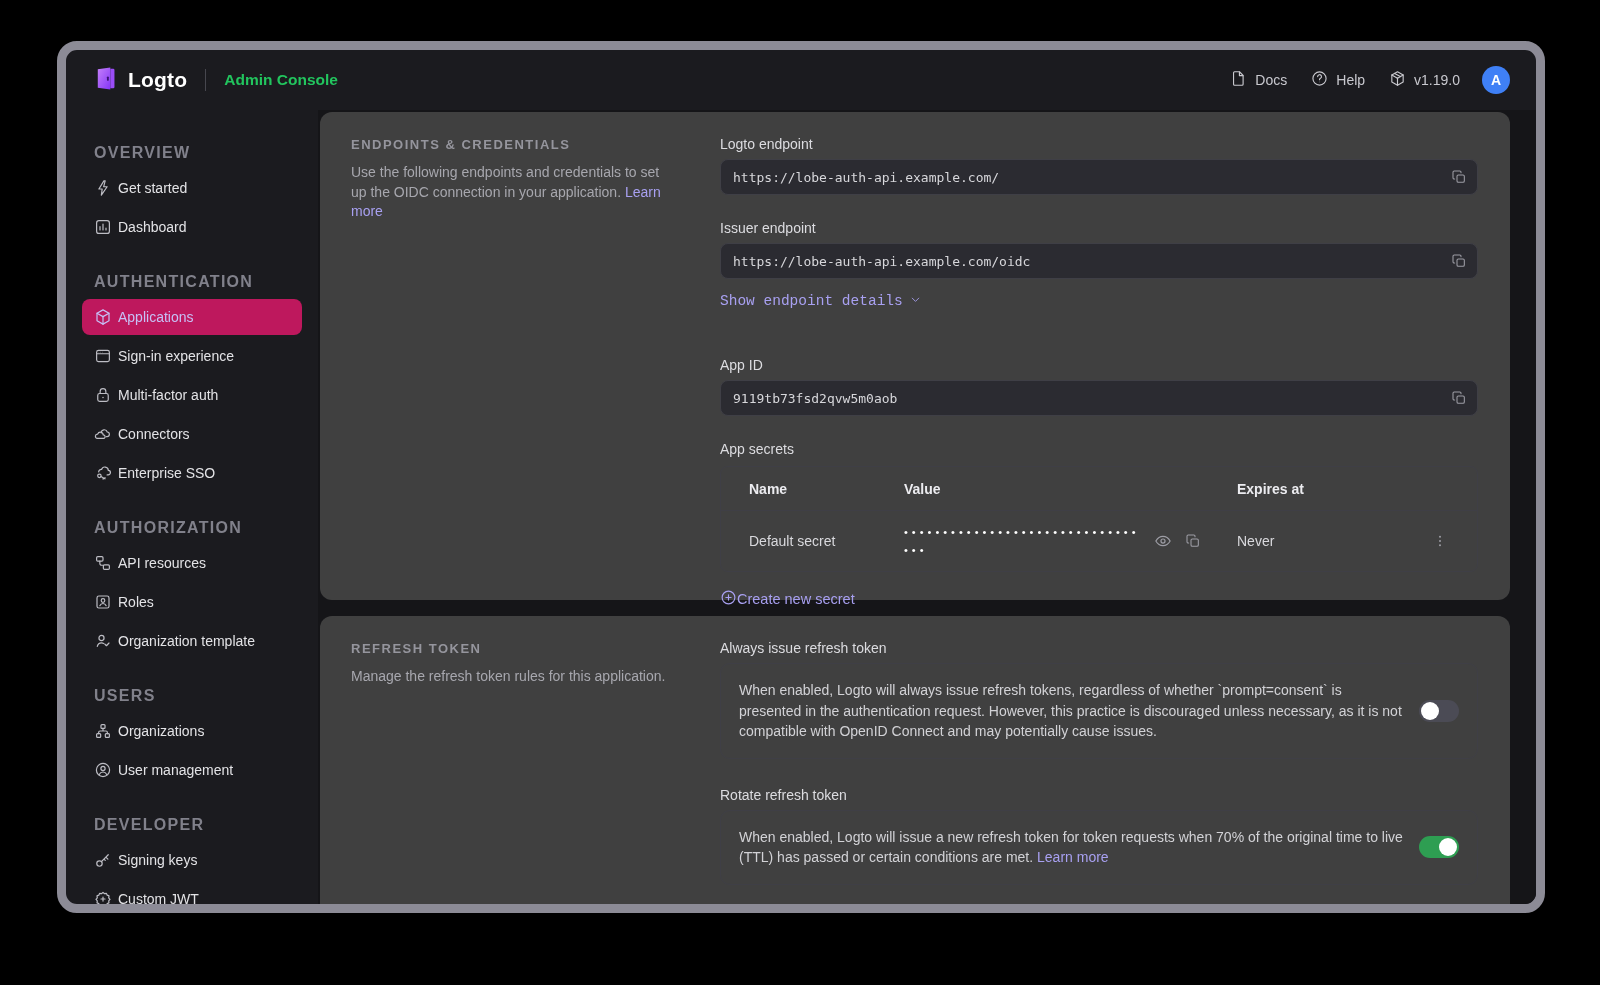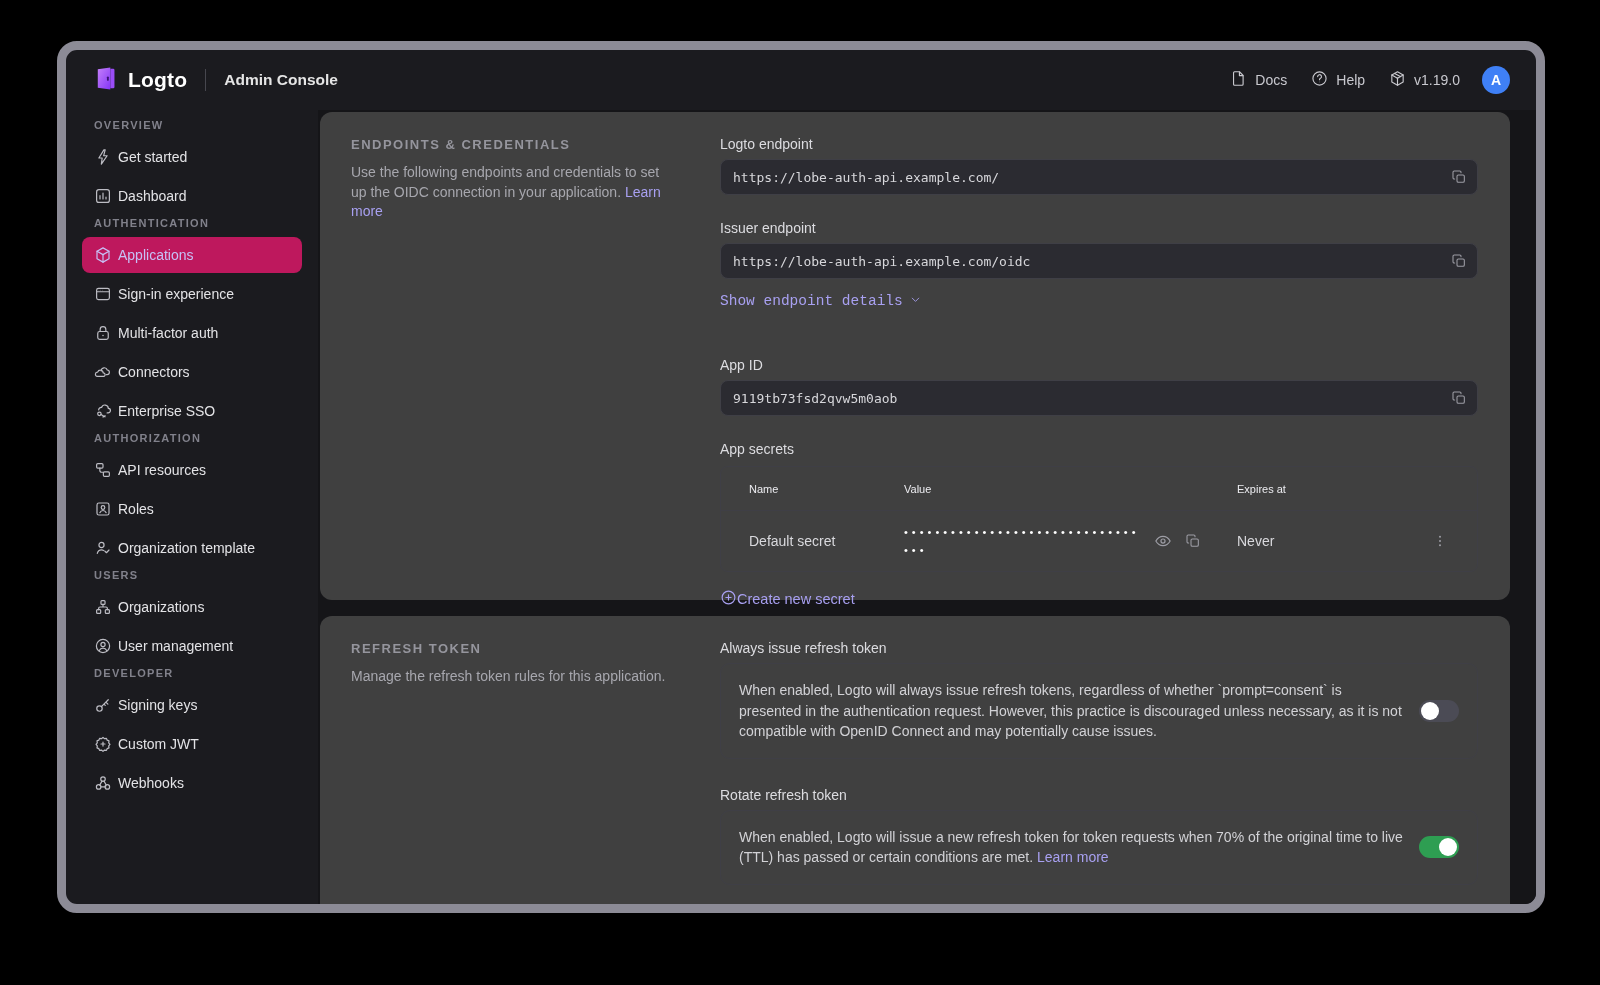--- a/index.html
+++ b/index.html
@@ -7,36 +7,36 @@
     font-family:"Liberation Sans", sans-serif; }
   .window { position:absolute; left:57px; top:41px; width:1488px; height:872px;
     background:#1b1b1f; border:9px solid #8c8b96; border-radius:20px;
     overflow:hidden; display:flex; flex-direction:column; }
 
   
   .topbar { height:60px; flex:none; display:flex; align-items:center; padding:0 26px; }
   .brand { display:flex; align-items:center; gap:9px; }
   .brand-name { font-size:21px; font-weight:700; color:#fff; letter-spacing:.2px; }
   .tb-divider { width:1px; height:22px; background:#47474e; margin:0 18px; }
-  .product { font-size:15.5px; font-weight:700; color:#e5e5e5; }
+  .product { font-size:15.5px; font-weight:700; color:#22c55e; }
   .tb-right { margin-left:auto; display:flex; align-items:center; gap:24px; }
   .tb-item { display:flex; align-items:center; gap:8px; color:#c9c9cf; font-size:14px; cursor:pointer; }
   .tb-item svg { stroke:#c9c9cf; }
   .avatar { width:28px; height:28px; border-radius:50%; background:#3f80f6; color:#fff;
     font-size:14px; font-weight:700; display:flex; align-items:center; justify-content:center;
     margin-left:-2px; cursor:pointer; }
 
   
   .app-body { flex:1; display:flex; min-height:0; }
   .sidebar { width:252px; flex:none; padding:6px 16px 0; overflow:hidden; }
   .main { flex:1; background:#151518; padding:2px 26px 0 2px; overflow:hidden; }
 
   
-  .section-title { font-size:11px; font-weight:700; letter-spacing:1.3px; color:#81818b;
-    margin:3px 12px 8px; }
+  .section-title { font-size:16px; font-weight:700; letter-spacing:1.3px; color:#81818b;
+    margin:28px 12px 8px; }
   .nav-item { display:flex; align-items:center; gap:6px; height:36px; padding:0 12px;
     border-radius:8px; color:#e3e3e6; font-size:14px; margin-bottom:3px; cursor:pointer; }
   .nav-item .nav-icon { display:flex; color:#bdbdc4; }
   .nav-item.active { background:#be185d; color:#c7c0f6; }
   .nav-item.active .nav-icon { color:#c7c0f6; }
   .icon svg, .nav-icon svg { fill:none; stroke:currentColor; stroke-width:1.6;
     stroke-linecap:round; stroke-linejoin:round; }
 
   
   .card { background:#404040; border-radius:12px; display:flex; }
@@ -56,21 +56,21 @@
     justify-content:center; color:#9d9da5; background:transparent; border:none; cursor:pointer; }
   .f-mb25 { margin-bottom:25px; }
   .f-mb12 { margin-bottom:12px; }
   .show-details { display:inline-flex; align-items:flex-start; gap:6px; color:#a8a0f1;
     font-size:14.5px; font-weight:500; margin-bottom:47px; cursor:pointer;font-family:Liberation Mono, monospace; }
   .show-details svg { stroke:#a8a0f1; }
 
   .secrets-table { border:1px solid #3f3f46; border-radius:8px; margin-top:9px; overflow:hidden; }
   .t-head, .t-row { display:grid; grid-template-columns:183px 333px 1fr 75px; align-items:center; }
   .t-head { height:44px; border-bottom:1px solid #3f3f46; }
-  .t-head .th { font-size:11px; font-weight:400; color:#ececf0; }
+  .t-head .th { font-size:14px; font-weight:700; color:#ececf0; }
   .th:first-child, .td-name { padding-left:28px; }
   .t-row { height:60px; }
   .td-name, .td-expires { font-size:14px; color:#d9d9dd; }
   .td-value { display:flex; align-items:center; gap:13px; }
   .dots { width:237px; color:#fff; }
   .dots div { font-size:11px; letter-spacing:4px; line-height:10px; }
   .dots div + div { margin-top:8px; }
   .icon-btn { background:none; border:none; color:#9d9da5; display:flex; cursor:pointer; padding:0; }
   .td-actions { display:flex; justify-content:center; }
   .create-link { margin-top:17px; display:inline-flex; align-items:center; 

